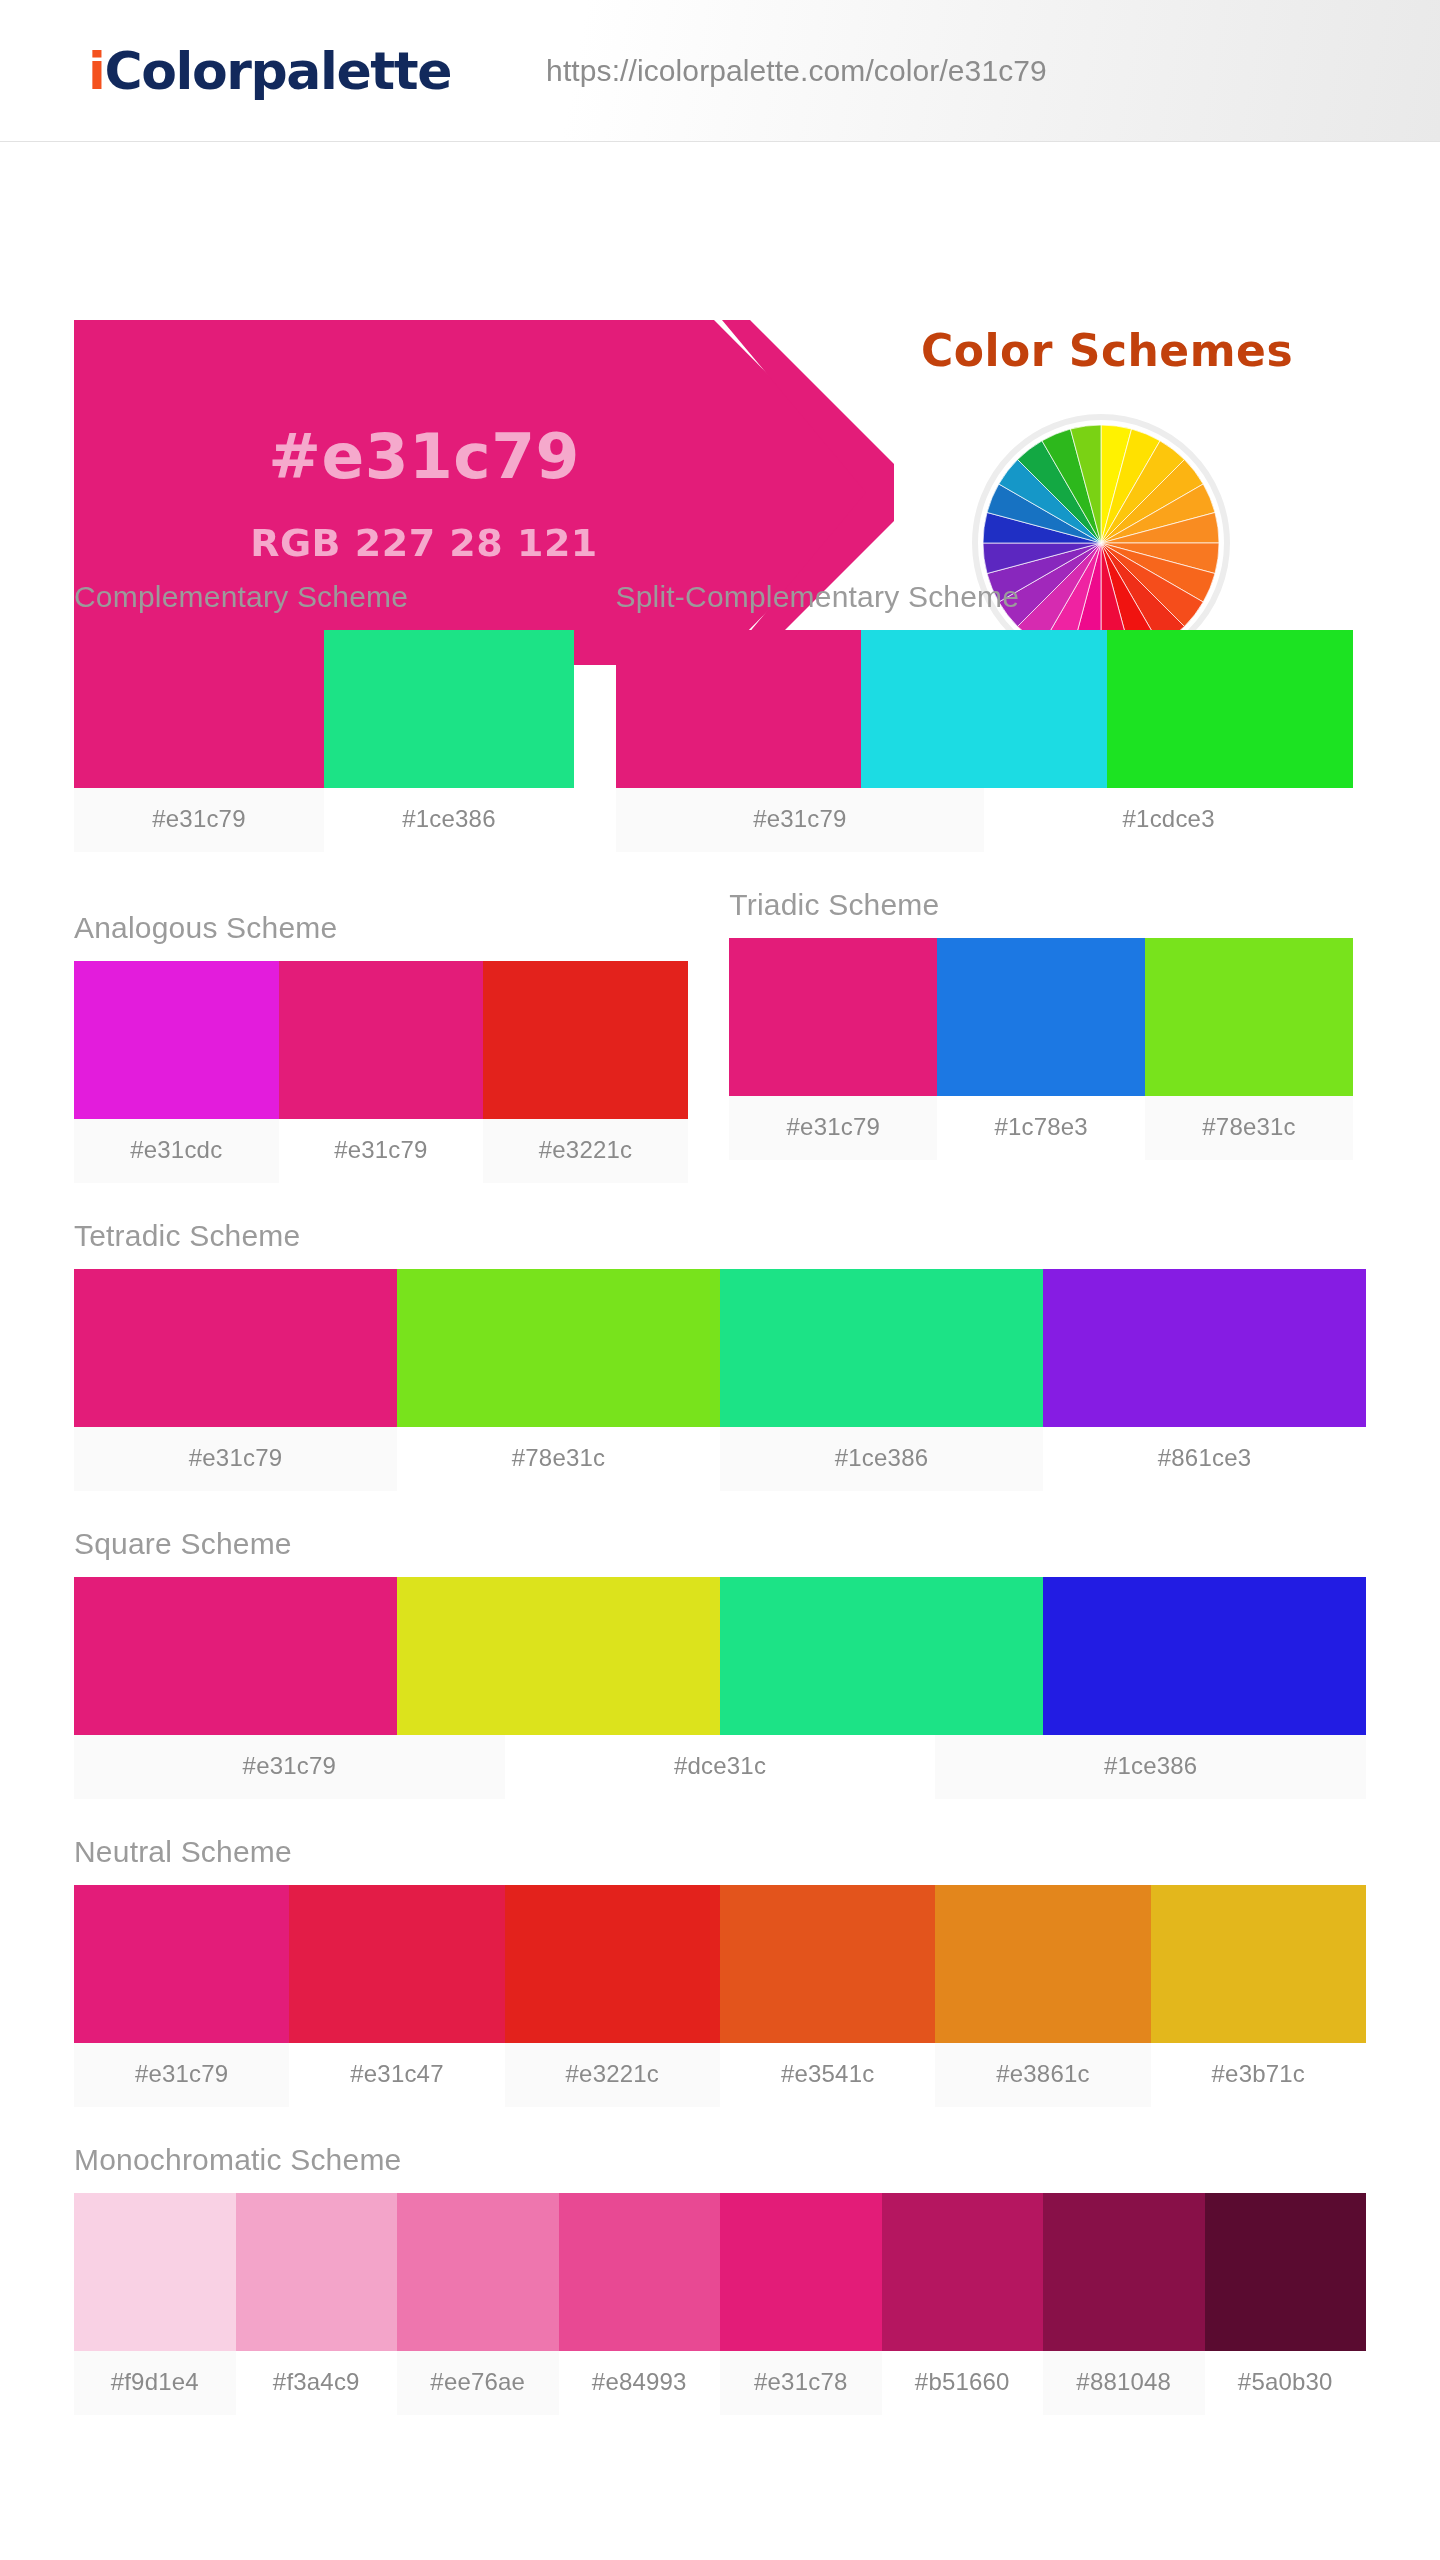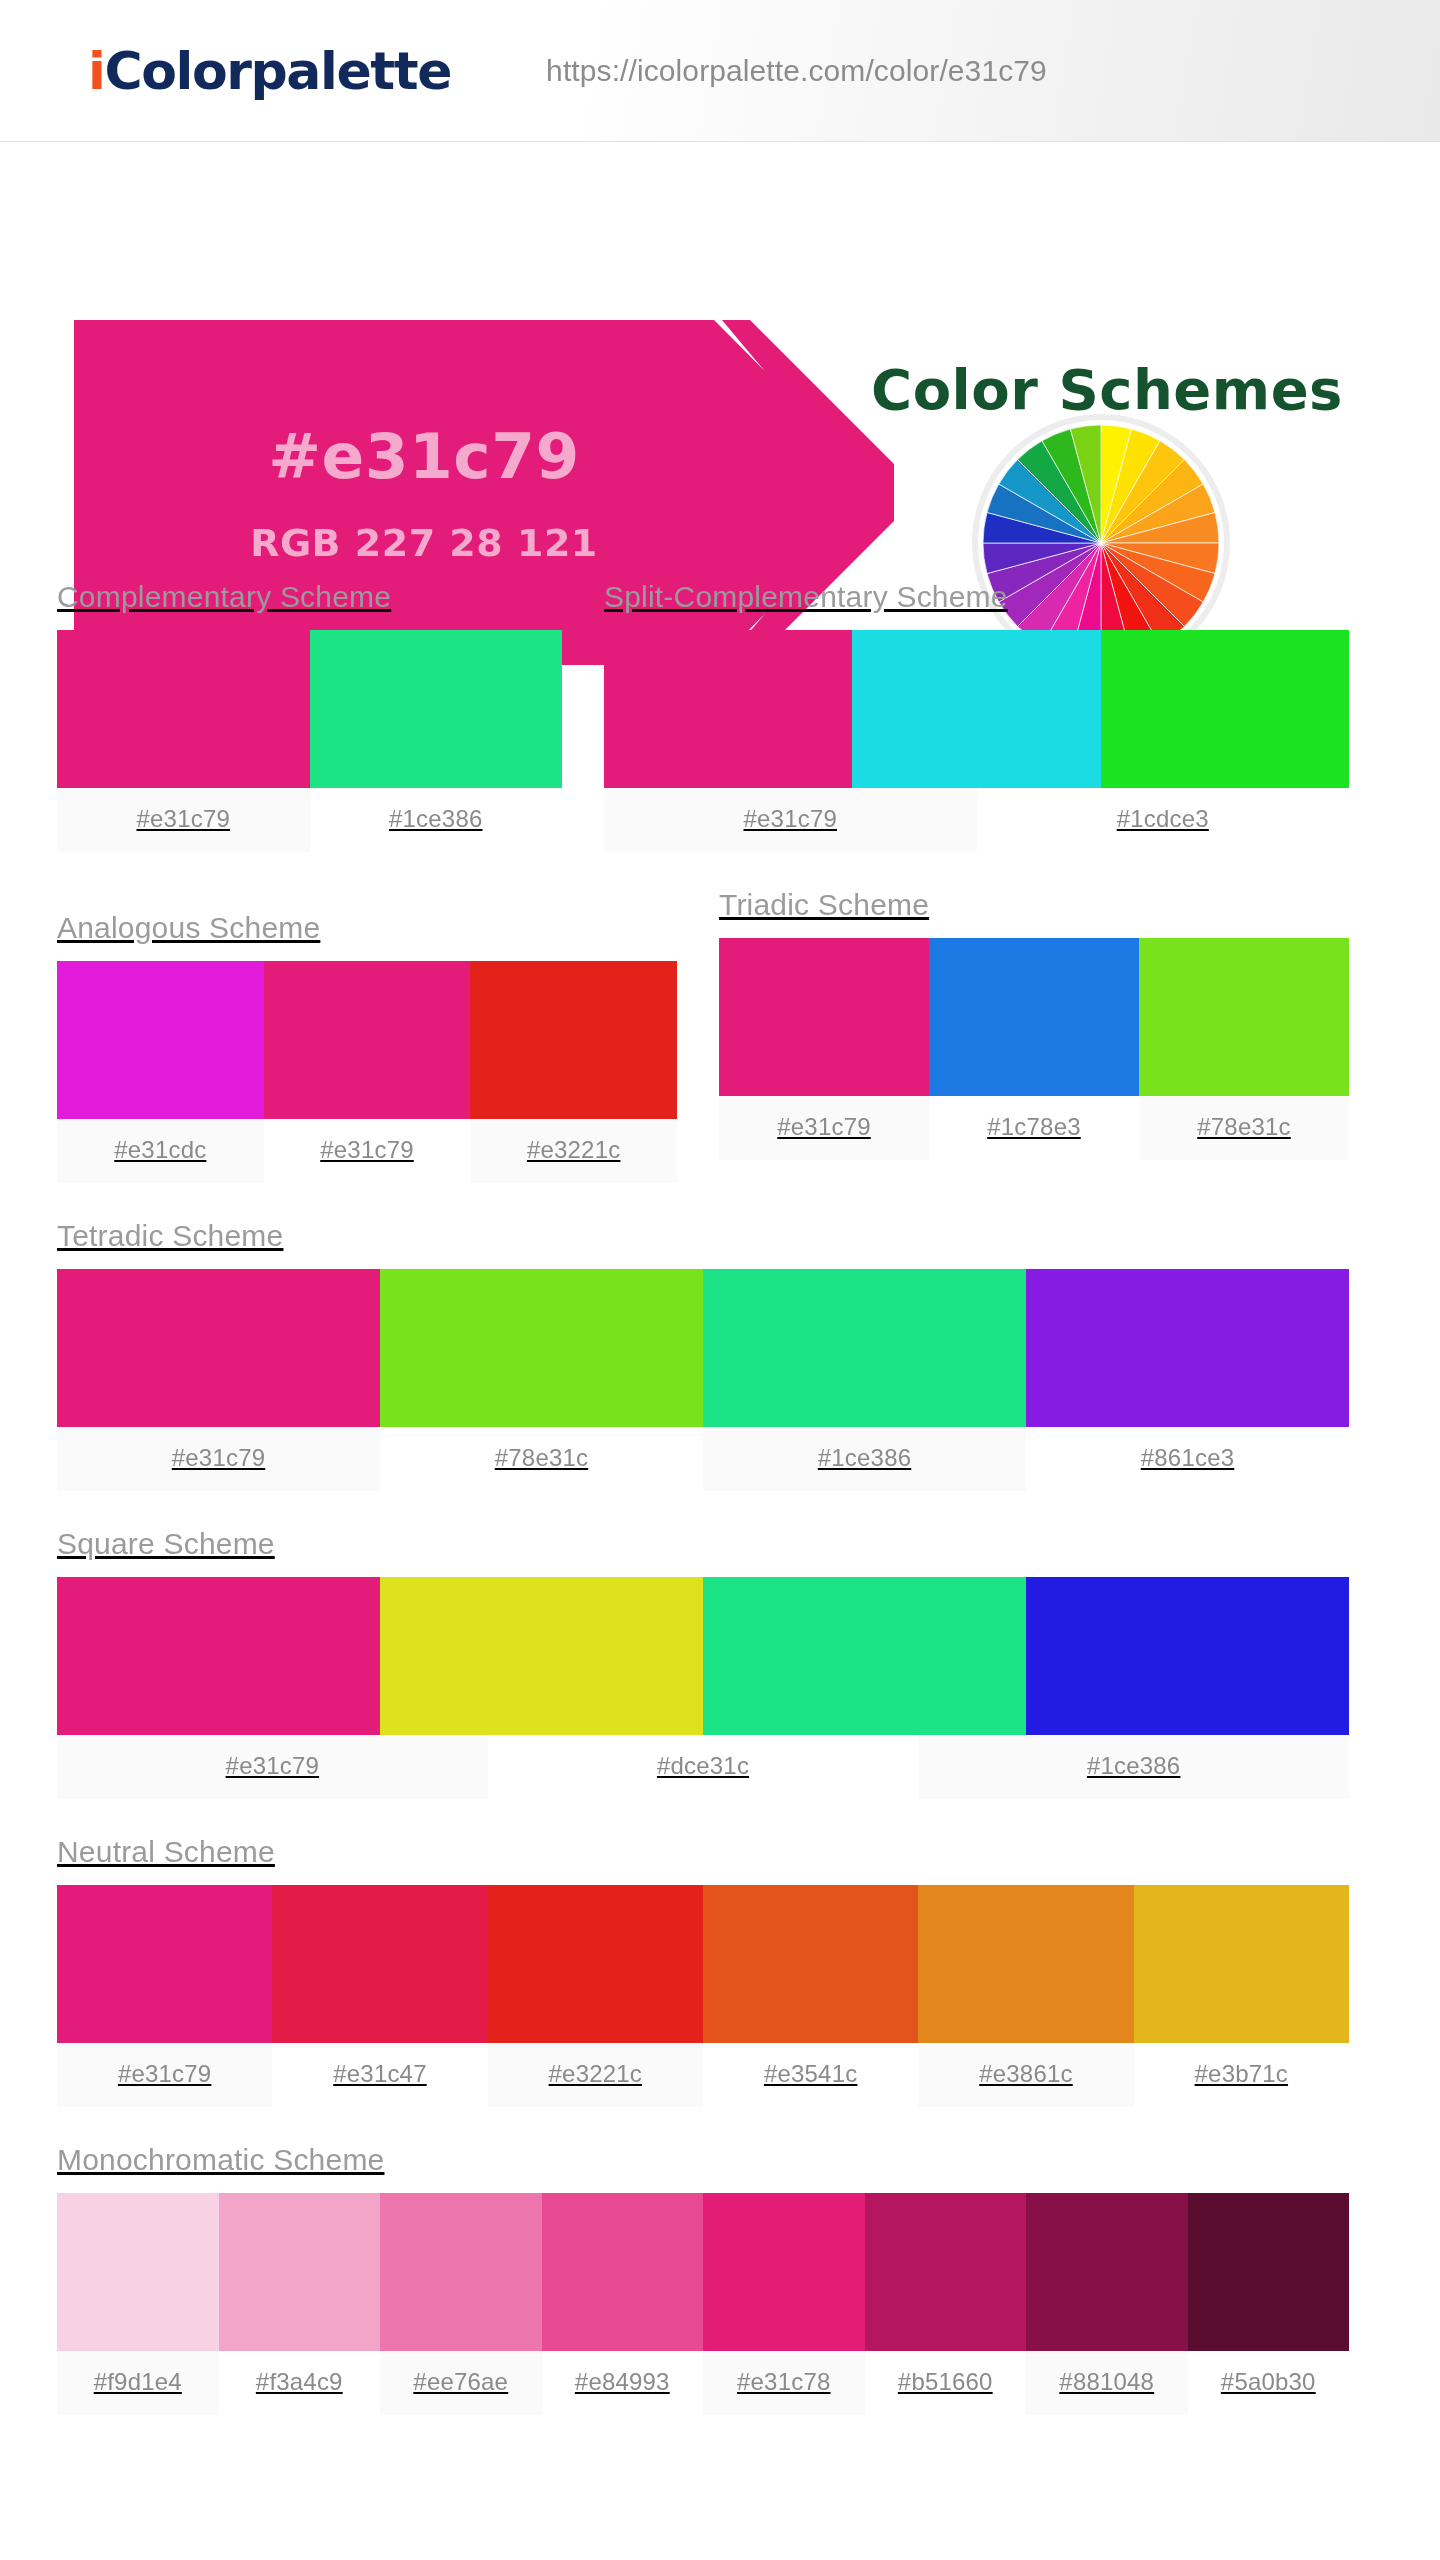--- a/index.html
+++ b/index.html
@@ -91,39 +91,37 @@
   }
 
   .schemes-title {
     position: absolute;
     left: 862px;
     top: 183px;
     width: 490px;
     text-align: center;
     font-family: "DejaVu Sans", sans-serif;
     font-weight: bold;
-    font-size: 56px;
-    color: #14532d;
+    font-size: 44px;
+    color: #c2410c;
     letter-spacing: 0.5px;
-    margin-top: 32px;
   }
   .wheel-wrap {
     position: absolute;
     left: 972px;
     top: 272px;
     width: 258px;
     height: 258px;
   }
 
   
   .content {
     position: relative;
     width: 1427px;
-    padding: 0 57px;
-    text-decoration: underline;
+    padding: 0 74px;
   }
   .row { display: flex; }
 
   .scheme { margin-bottom: 0; }
   .scheme-title {
     font-size: 30px;
     color: #9b9b9b;
     font-weight: normal;
     font-family: "Liberation Sans", sans-serif;
     padding-bottom: 16px;

